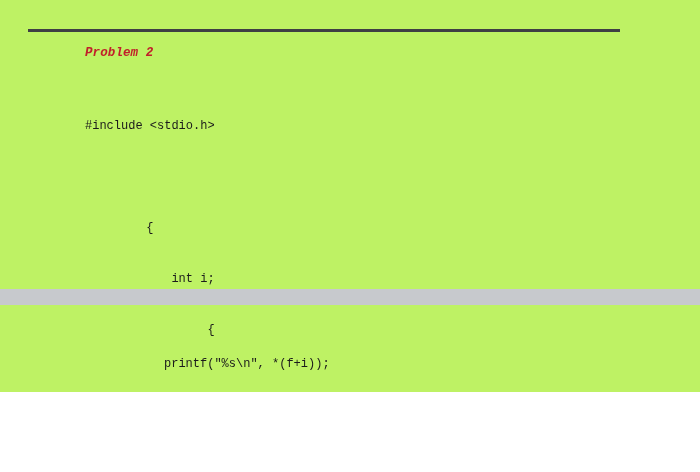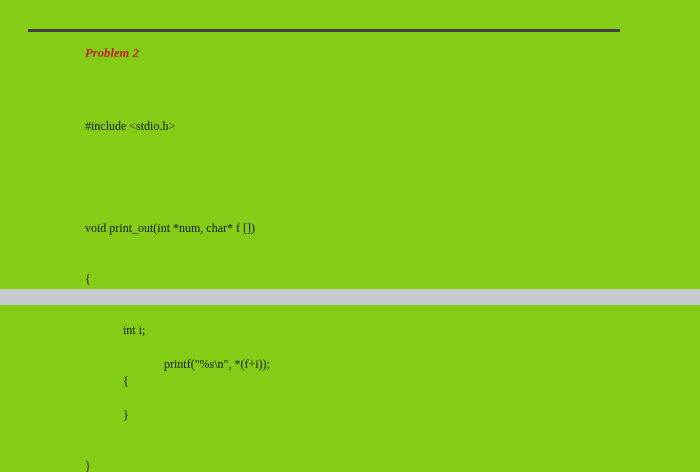--- a/index.html
+++ b/index.html
@@ -3,24 +3,24 @@
 <meta charset="utf-8">
 <style>
   html, body {
     margin: 0;
     padding: 0;
     background: #ffffff;
   }
   .page {
     position: relative;
     width: 700px;
-    height: 472px;
-    background: #84cc16;
+    height: 392px;
+    background: #bef264;
     overflow: hidden;
-    font-family: Liberation Serif, serif;
+    font-family: Liberation Mono, monospace;
     color: #1b1b1b;
   }
   .top-rule {
     position: absolute;
     left: 28px;
     top: 29px;
     width: 592px;
     height: 2.5px;
     background: #3f3f44;
   }
@@ -40,22 +40,22 @@
     font-size: 12px;
     line-height: 17px;
     white-space: pre;
     color: #1b1b1b;
   }
   .code-block-top { top: 84px; }
   .code-block-bottom { top: 322px; }
   .line {
     min-height: 17px;
   }
-  .indent0 { padding-left: 0; }
-  .indent1 { padding-left: 38px; }
+  .indent0 { padding-left: 0; text-align: center; }
+  .indent1 { padding-left: 38px; text-align: right; }
   .indent2 { padding-left: 79px; }
   .page-break-band {
     position: absolute;
     left: 0;
     top: 289px;
     width: 700px;
     height: 16px;
     background: #c7c9cd;
   }
 </style>
@@ -64,21 +64,20 @@
 
 <div class="page">
 
   <div class="top-rule"></div>
 
   <div class="heading">Problem 2</div>
 
   <div class="code-block code-block-top">
     <div class="line indent0">#include &lt;stdio.h&gt;</div>
     <div class="line indent0"></div>
-    <div class="line indent0">void print_out(int *num, char* f [])</div>
     <div class="line indent0">{</div>
     <div class="line indent1">int i;</div>
     <div class="line indent1">{</div>
   </div>
 
   <div class="page-break-band"></div>
 
   <div class="code-block code-block-bottom">
     <div class="line indent2">printf("%s\n", *(f+i));</div>
     <div class="line indent1">}</div>

